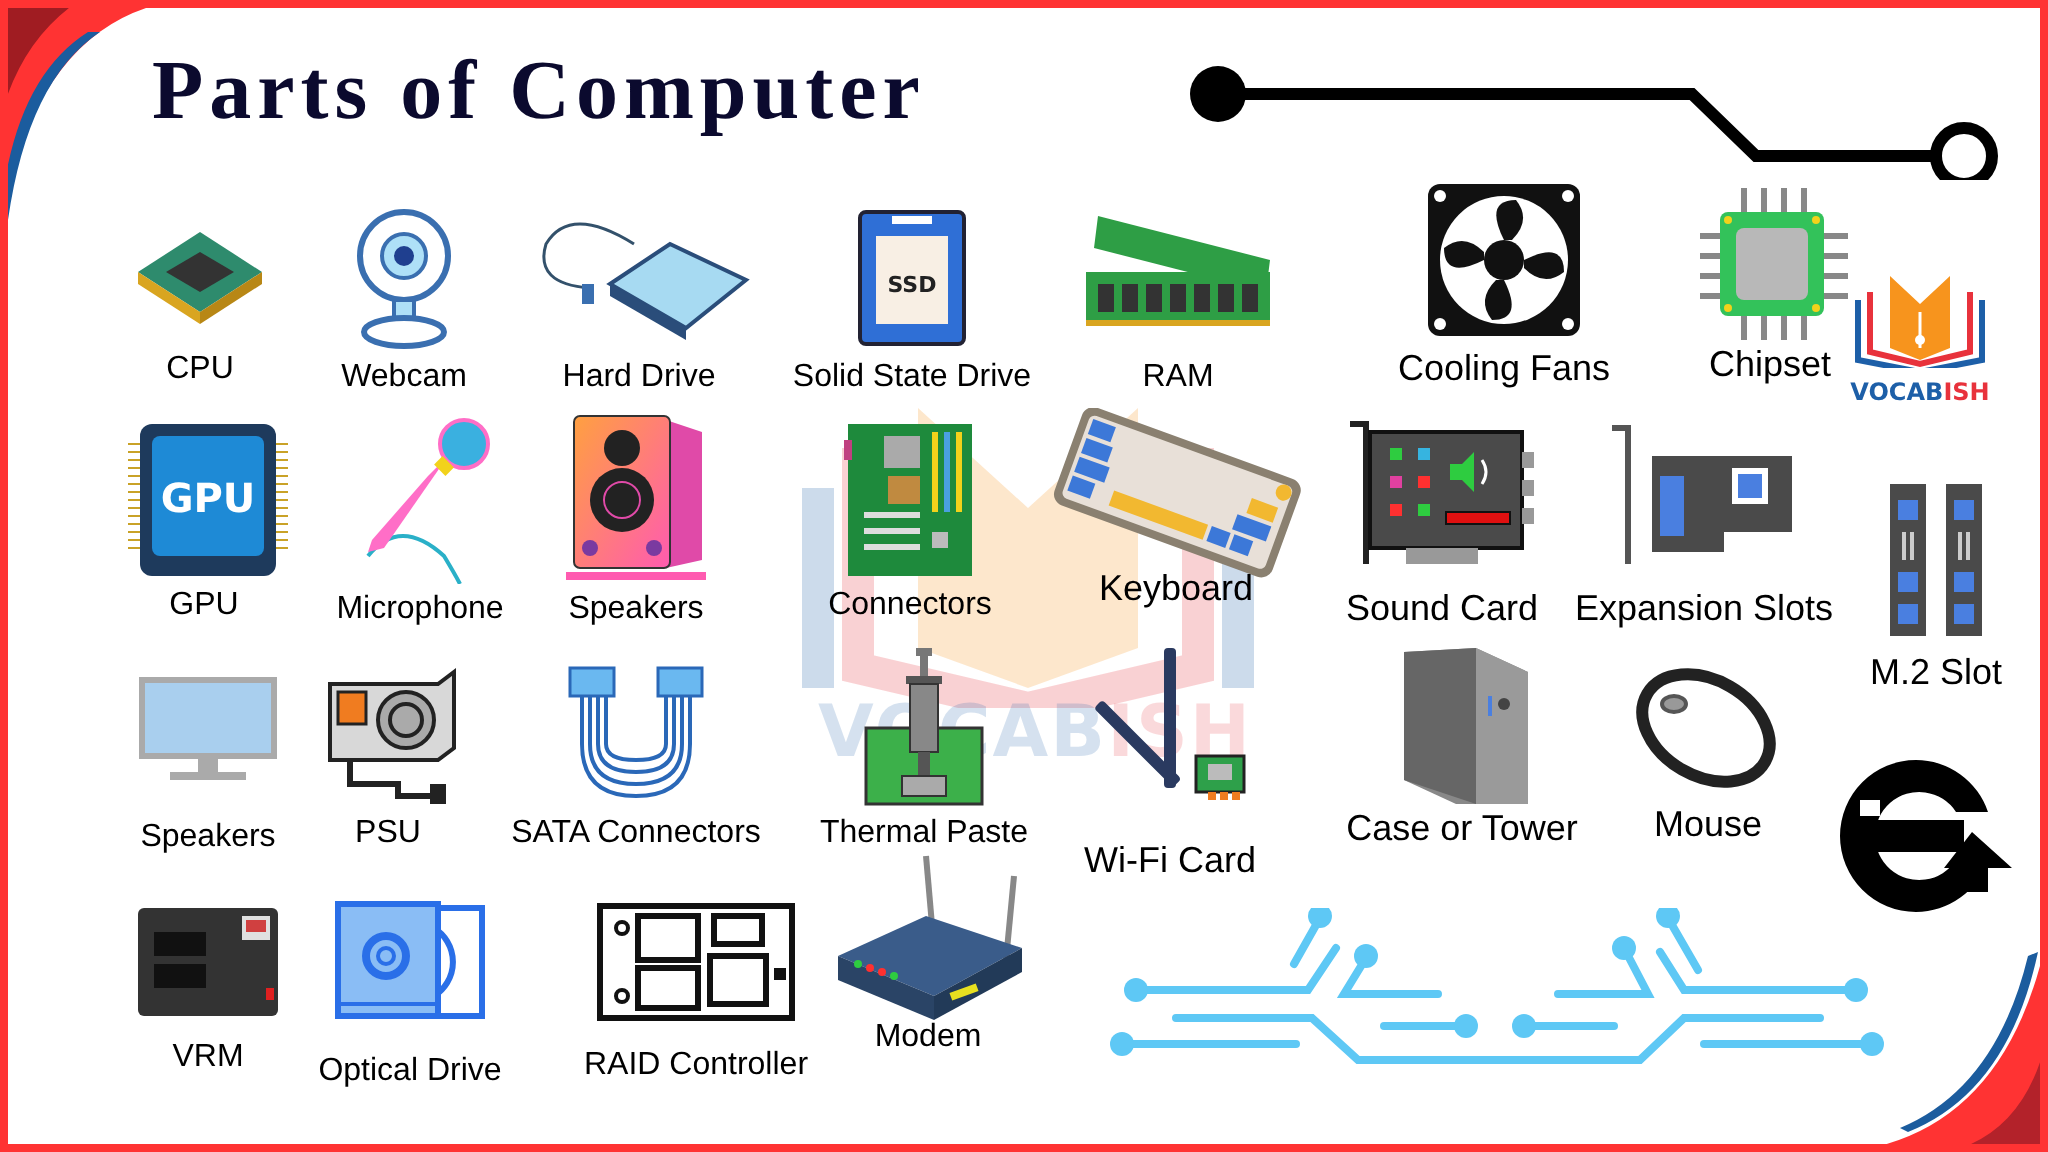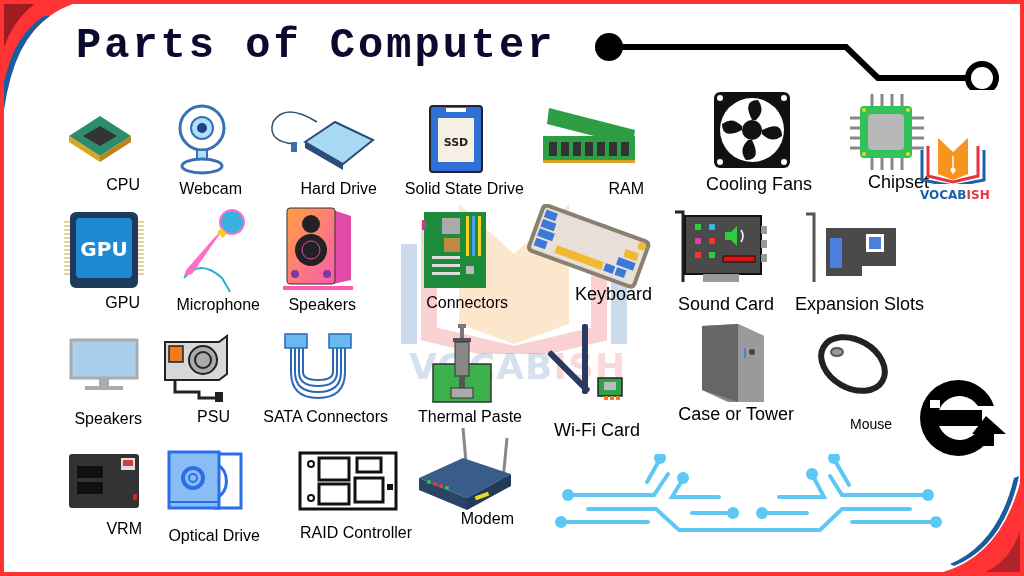--- a/index.html
+++ b/index.html
@@ -5,36 +5,36 @@
   * { box-sizing: border-box; margin: 0; padding: 0; }
   html, body { width: 1024px; height: 576px; overflow: hidden; background: #ff3333; }
   .frame { position: relative; width: 1024px; height: 576px; background: #ff3333; }
   .card {
     position: absolute; left: 4px; top: 4px; width: 1016px; height: 568px;
     background: #ffffff; border-radius: 0; overflow: hidden;
   }
   .corner { position: absolute; }
   .title {
     position: absolute; left: 72px; top: 18px;
-    font-family: Liberation Mono, monospace; font-weight: bold;
+    font-family: Liberation Serif, serif; font-weight: bold;
     font-size: 42px; letter-spacing: 3px; color: #0b0a2e;
   }
-  .item { position: absolute; text-align: right; }
+  .item { position: absolute; text-align: center; }
   .item .ico { display: block; margin: 0 auto; }
   .item .lbl {
     display: block; font-family: "Liberation Sans", sans-serif;
     font-size: 16px; color: #000000; white-space: nowrap; margin-top: 4px;
   }
   .watermark { position: absolute; left: 395px; top: 190px; opacity: 0.22; }
   .wm-text {
     position: absolute; left: 405px; top: 342px;
     font-family: "DejaVu Sans", sans-serif; font-weight: bold; font-size: 36px; letter-spacing: 1px;
     opacity: 0.18;
   }
-  .logo { position: absolute; left: 916px; top: 130px; text-align: left; width: 80px; }
+  .logo { position: absolute; left: 916px; top: 130px; text-align: center; width: 80px; }
   .logo-text { font-family: "DejaVu Sans", sans-serif; font-weight: bold; font-size: 12px; }
 </style>
 </head>
 <body>
 
 <div class="frame">
   <div class="card">
 
     <svg class="corner" style="left:-4px;top:-4px" width="90" height="110">
       <path d="M0,0 L90,0 Q20,10 0,110 Z" fill="#ff3333"></path>
@@ -322,20 +322,41 @@
       <svg class="ico" width="100" height="80" viewBox="0 0 100 80">
         <polyline points="4,4 12,4 12,72" fill="none" stroke="#555" stroke-width="3"></polyline>
         <polygon points="24,18 94,18 94,56 60,56 60,66 24,66" fill="#4a4a4a"></polygon>
         <rect x="28" y="28" width="12" height="30" fill="#4a7fe0"></rect>
         <rect x="64" y="24" width="18" height="18" fill="#fff"></rect>
         <rect x="67" y="27" width="12" height="12" fill="#4a7fe0"></rect>
       </svg>
       <span class="lbl" style="font-size:18px">Expansion Slots</span>
     </div>
 
+    <div class="item" style="left:926px;top:236px;width:76px">
+      <svg class="ico" width="54" height="82" viewBox="0 0 54 82">
+        <rect x="4" y="2" width="18" height="76" fill="#4a4a4a"></rect>
+          <rect x="32" y="2" width="18" height="76" fill="#4a4a4a"></rect>
+        <g fill="#4a7fe0">
+            <rect x="8" y="10" width="10" height="10"></rect>
+            <rect x="8" y="46" width="10" height="10"></rect>
+            <rect x="8" y="62" width="10" height="10"></rect>
+        <rect x="36" y="10" width="10" height="10"></rect>
+            <rect x="36" y="46" width="10" height="10"></rect>
+            <rect x="36" y="62" width="10" height="10"></rect>
+          </g>
+        <g fill="#ccc">
+            <rect x="10" y="26" width="2" height="14"></rect>
+            <rect x="14" y="26" width="2" height="14"></rect>
+            <rect x="38" y="26" width="2" height="14"></rect>
+            <rect x="42" y="26" width="2" height="14"></rect>
+          </g>
+      </svg>
+      <span class="lbl" style="font-size:18px">M.2 Slot</span>
+    </div>
 
     <svg style="position:absolute;left:912px;top:372px" width="92" height="84" viewBox="0 0 92 84">
       <path d="M42,4 A38,38 0 1,0 42,80 A38,38 0 0,0 78,54 L62,54 A22,22 0 1,1 62,30 L78,30 A38,38 0 0,0 42,4 Z" fill="#000"></path>
       <rect x="18" y="34" width="48" height="16" fill="#000"></rect>
       <rect x="14" y="24" width="10" height="8" fill="#fff"></rect>
       <polygon points="70,40 90,58 78,58 78,70 66,70 66,58 56,58" fill="#000"></polygon>
     </svg>
 
     <div class="item" style="left:62px;top:332px;width:76px">
       <svg class="ico" width="70" height="56" viewBox="0 0 70 56">
@@ -407,21 +428,21 @@
         <rect x="50" y="26" width="2" height="10" fill="#4a7fe0"></rect>
       </svg>
       <span class="lbl" style="font-size:18px;margin-top:0">Case or Tower</span>
     </div>
 
     <div class="item" style="left:812px;top:330px;width:76px">
       <svg class="ico" width="74" height="62" viewBox="0 0 74 62">
         <ellipse cx="36" cy="30" rx="34" ry="24" transform="rotate(30 36 30)" fill="#fff" stroke="#222" stroke-width="6"></ellipse>
         <ellipse cx="20" cy="18" rx="6" ry="4" fill="#999" stroke="#555" stroke-width="2"></ellipse>
       </svg>
-      <span class="lbl" style="font-size:14px;margin-top:20px">Mouse</span>
+      <span class="lbl" style="font-size:18px;margin-top:6px">Mouse</span>
     </div>
 
     <div class="item" style="left:62px;top:446px;width:76px">
       <svg class="ico" width="74" height="60" viewBox="0 0 74 60">
         <rect x="2" y="4" width="70" height="54" rx="3" fill="#333"></rect>
         <g fill="#111">
             <rect x="10" y="16" width="26" height="12"></rect>
             <rect x="10" y="32" width="26" height="12"></rect>
           </g>
         <rect x="54" y="8" width="14" height="12" fill="#e0e0e0"></rect>

